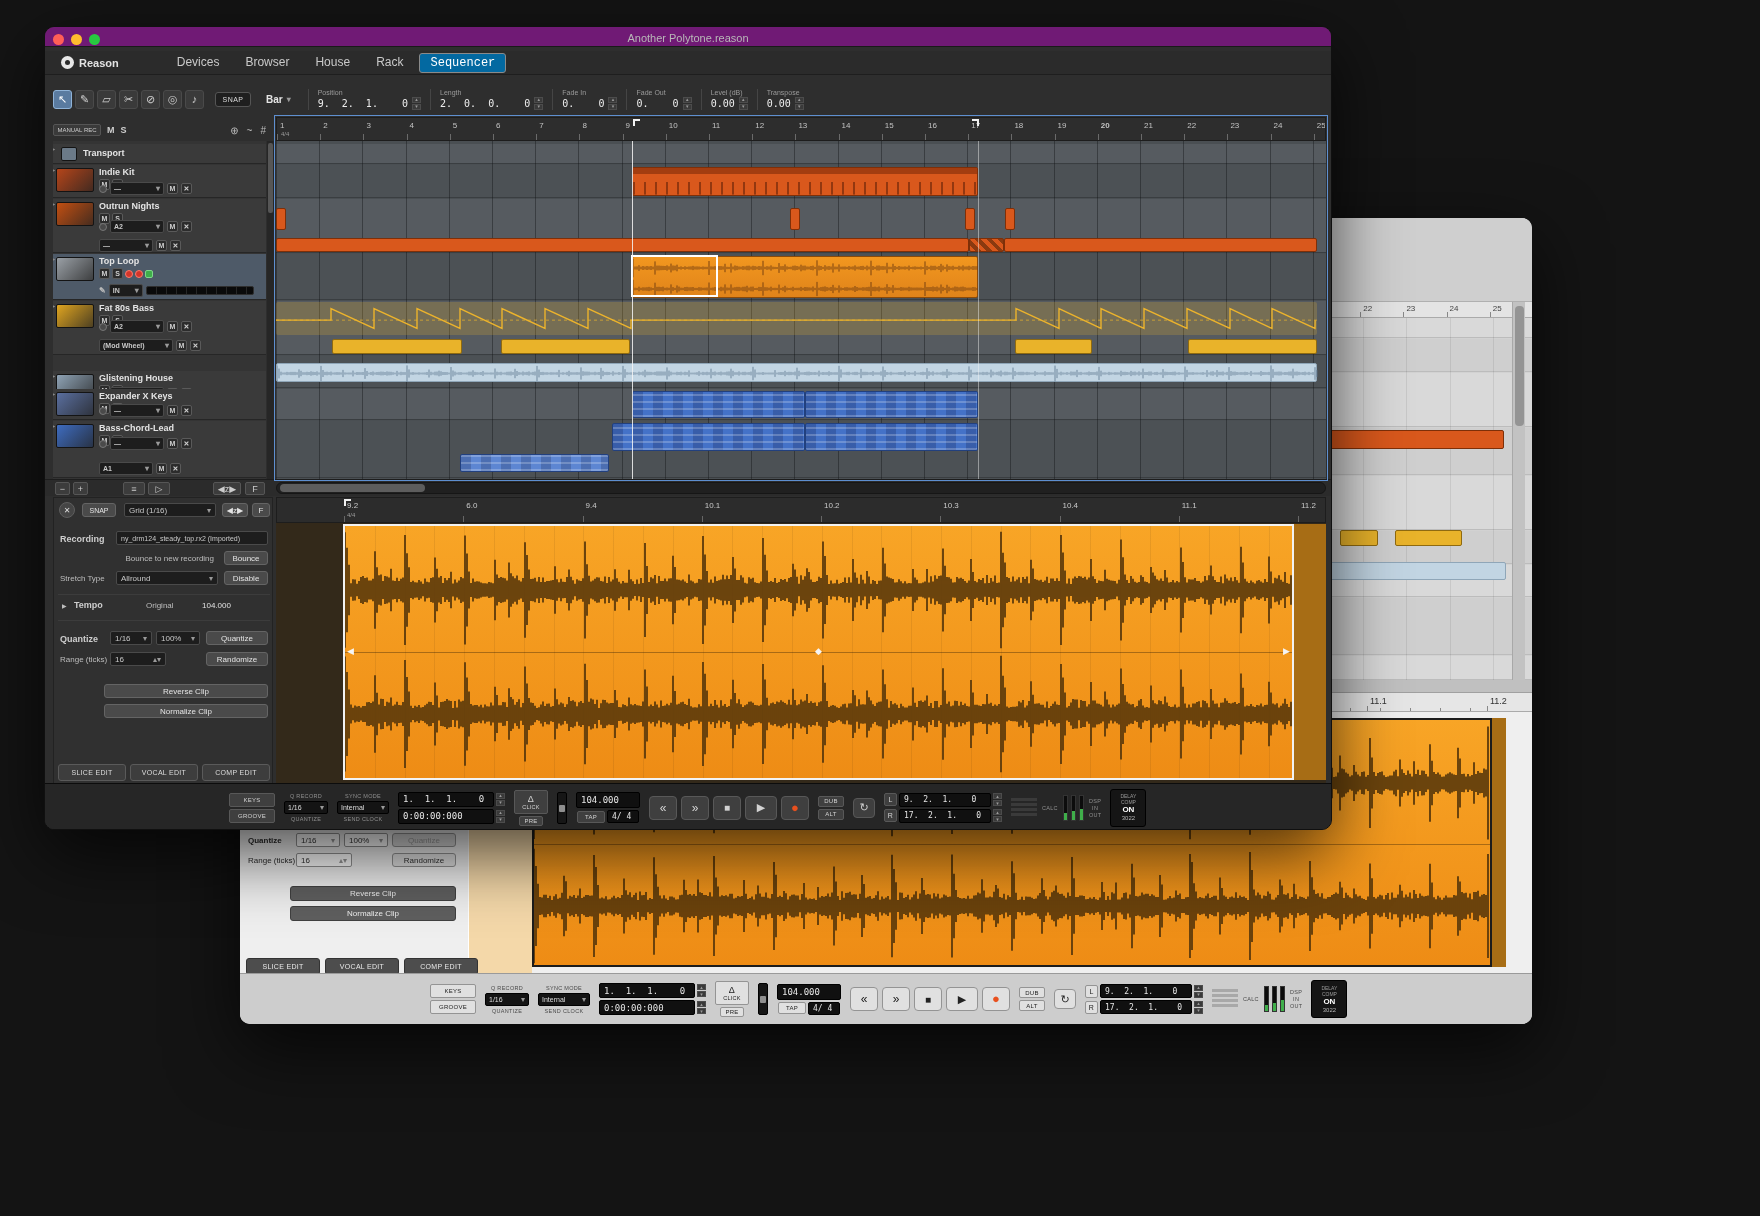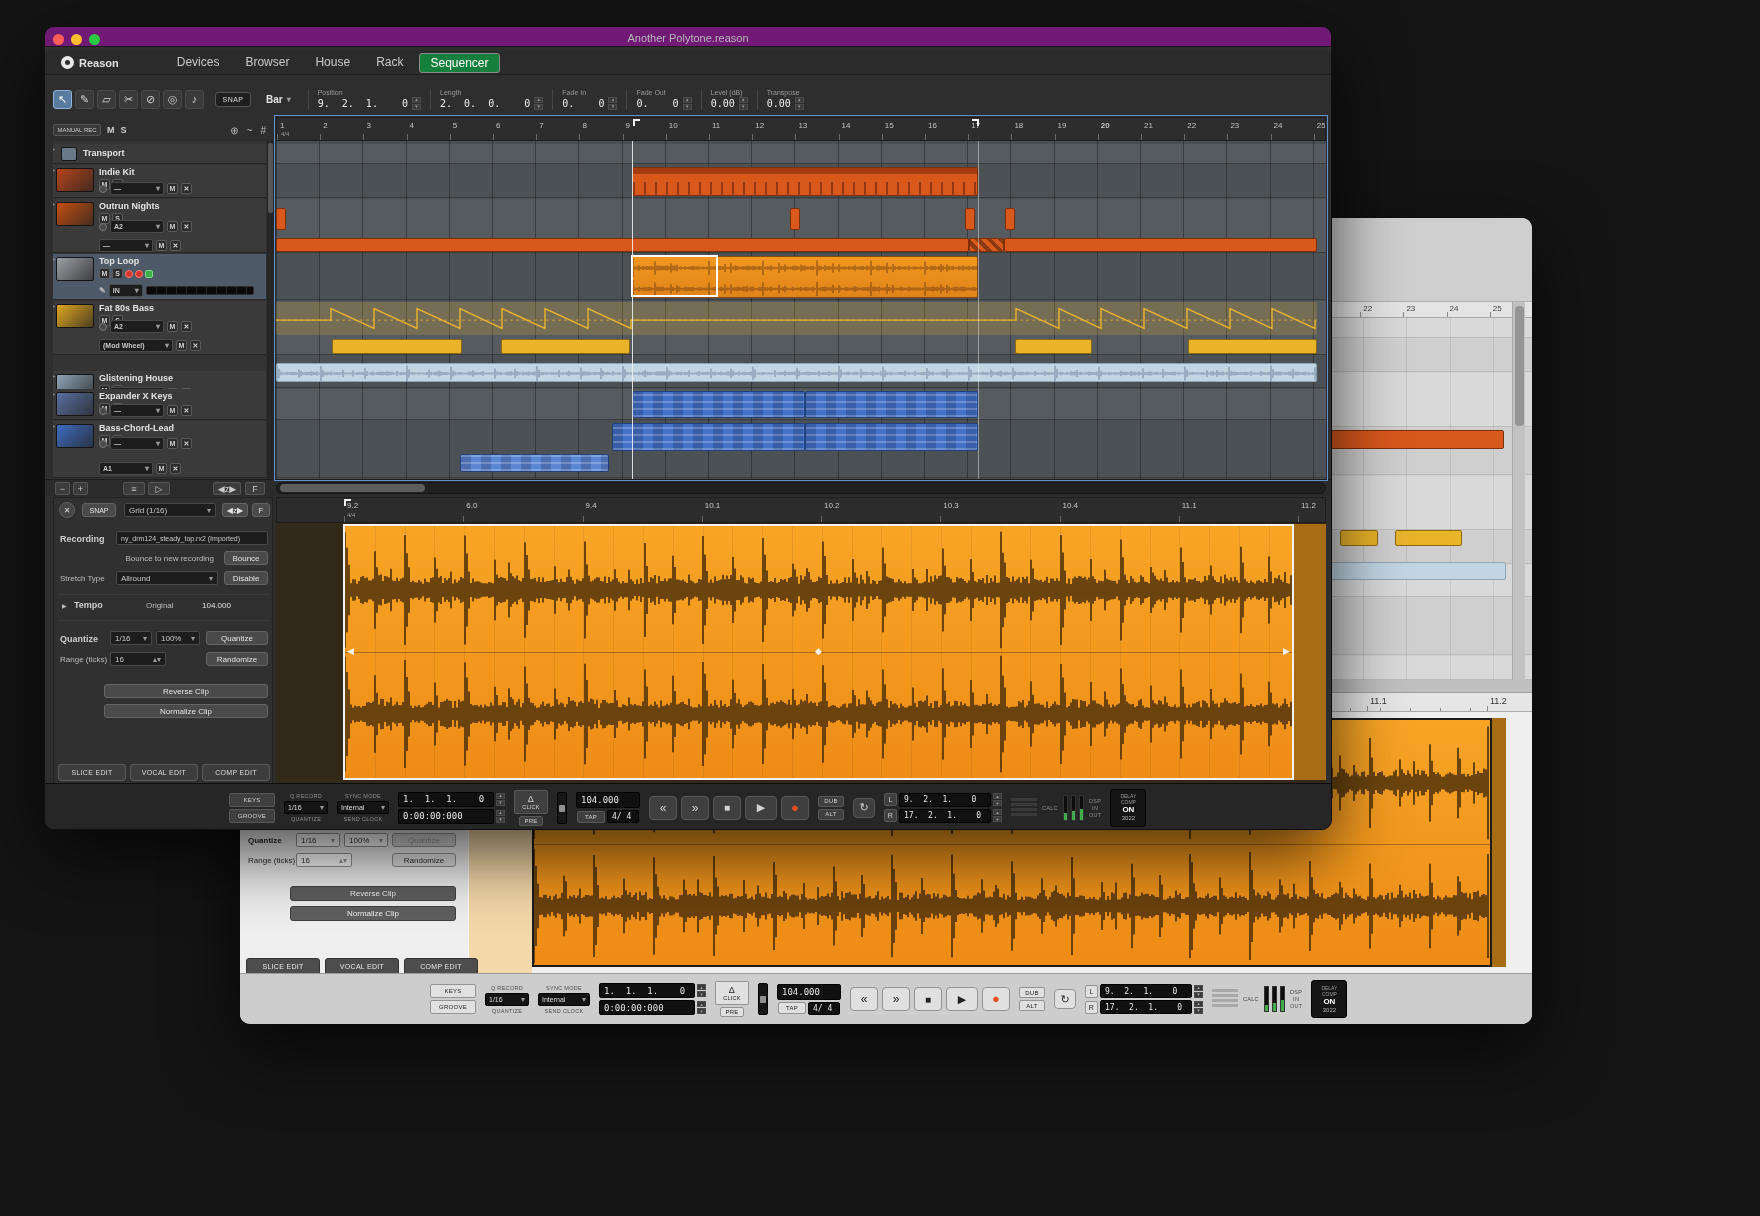--- a/index.html
+++ b/index.html
@@ -16,21 +16,21 @@
   .tl-close{left:8px;background:#ff5f57;}
   .tl-min{left:26px;background:#febc2e;}
   .tl-zoom{left:44px;background:#28c840;}
   .title{position:absolute;left:0;top:5px;width:100%;text-align:center;font-size:11px;color:#b8b8b8;}
   .navrow{position:absolute;left:0;top:24px;width:100%;height:24px;background:#2b2b2b;border-bottom:1px solid #1e1e1e;display:flex;align-items:center;}
   .brand{display:flex;align-items:center;gap:5px;margin-left:16px;color:#e2e2e2;font-size:11px;font-weight:bold;}
   .logo-glyph{width:13px;height:13px;border-radius:50%;background:#e8e8e8;display:inline-block;position:relative;}
   .logo-glyph:after{content:"";position:absolute;left:4px;top:4px;width:5px;height:5px;border-radius:50%;background:#2b2b2b;}
   .navtabs{display:flex;margin-left:48px;gap:6px;}
   .navtab{padding:2px 10px;font-size:12px;color:#c9c9c9;border-radius:3px;text-align:right;}
-  .navtab.active{background:#15803d;border:1px solid #8a8a8a;color:#fff;}
+  .navtab.active{background:#0369a1;border:1px solid #8a8a8a;color:#fff;font-family:Liberation Mono, monospace;}
   .toolrow{position:absolute;left:8px;top:56px;width:1272px;height:32px;display:flex;align-items:center;gap:3px;}
   .tool{width:19px;height:19px;border-radius:3px;color:#cfcfcf;font-size:11px;display:flex;align-items:center;justify-content:center;background:#3a3a3a;border:1px solid #4a4a4a;}
   .tool.active{background:#5a7ba0;border-color:#8fb3d8;color:#fff;}
   .snapbtn{margin-left:8px;width:36px;height:15px;background:#1f1f1f;border:1px solid #555;border-radius:3px;color:#ddd;font-size:7px;display:flex;align-items:center;justify-content:center;letter-spacing:.5px;}
   .barfield{margin-left:12px;display:flex;align-items:center;gap:4px;color:#e4e4e4;font-size:10px;font-weight:bold;}
   .caret{font-size:8px;color:#9a9a9a;}
   #inspector{display:flex;margin-left:14px;}
   .ifield{padding:0 9px;border-left:1px solid #454545;}
   .ilab{font-size:7px;color:#9a9a9a;margin-bottom:1px;}
   .ival-row{display:flex;align-items:center;gap:4px;}

